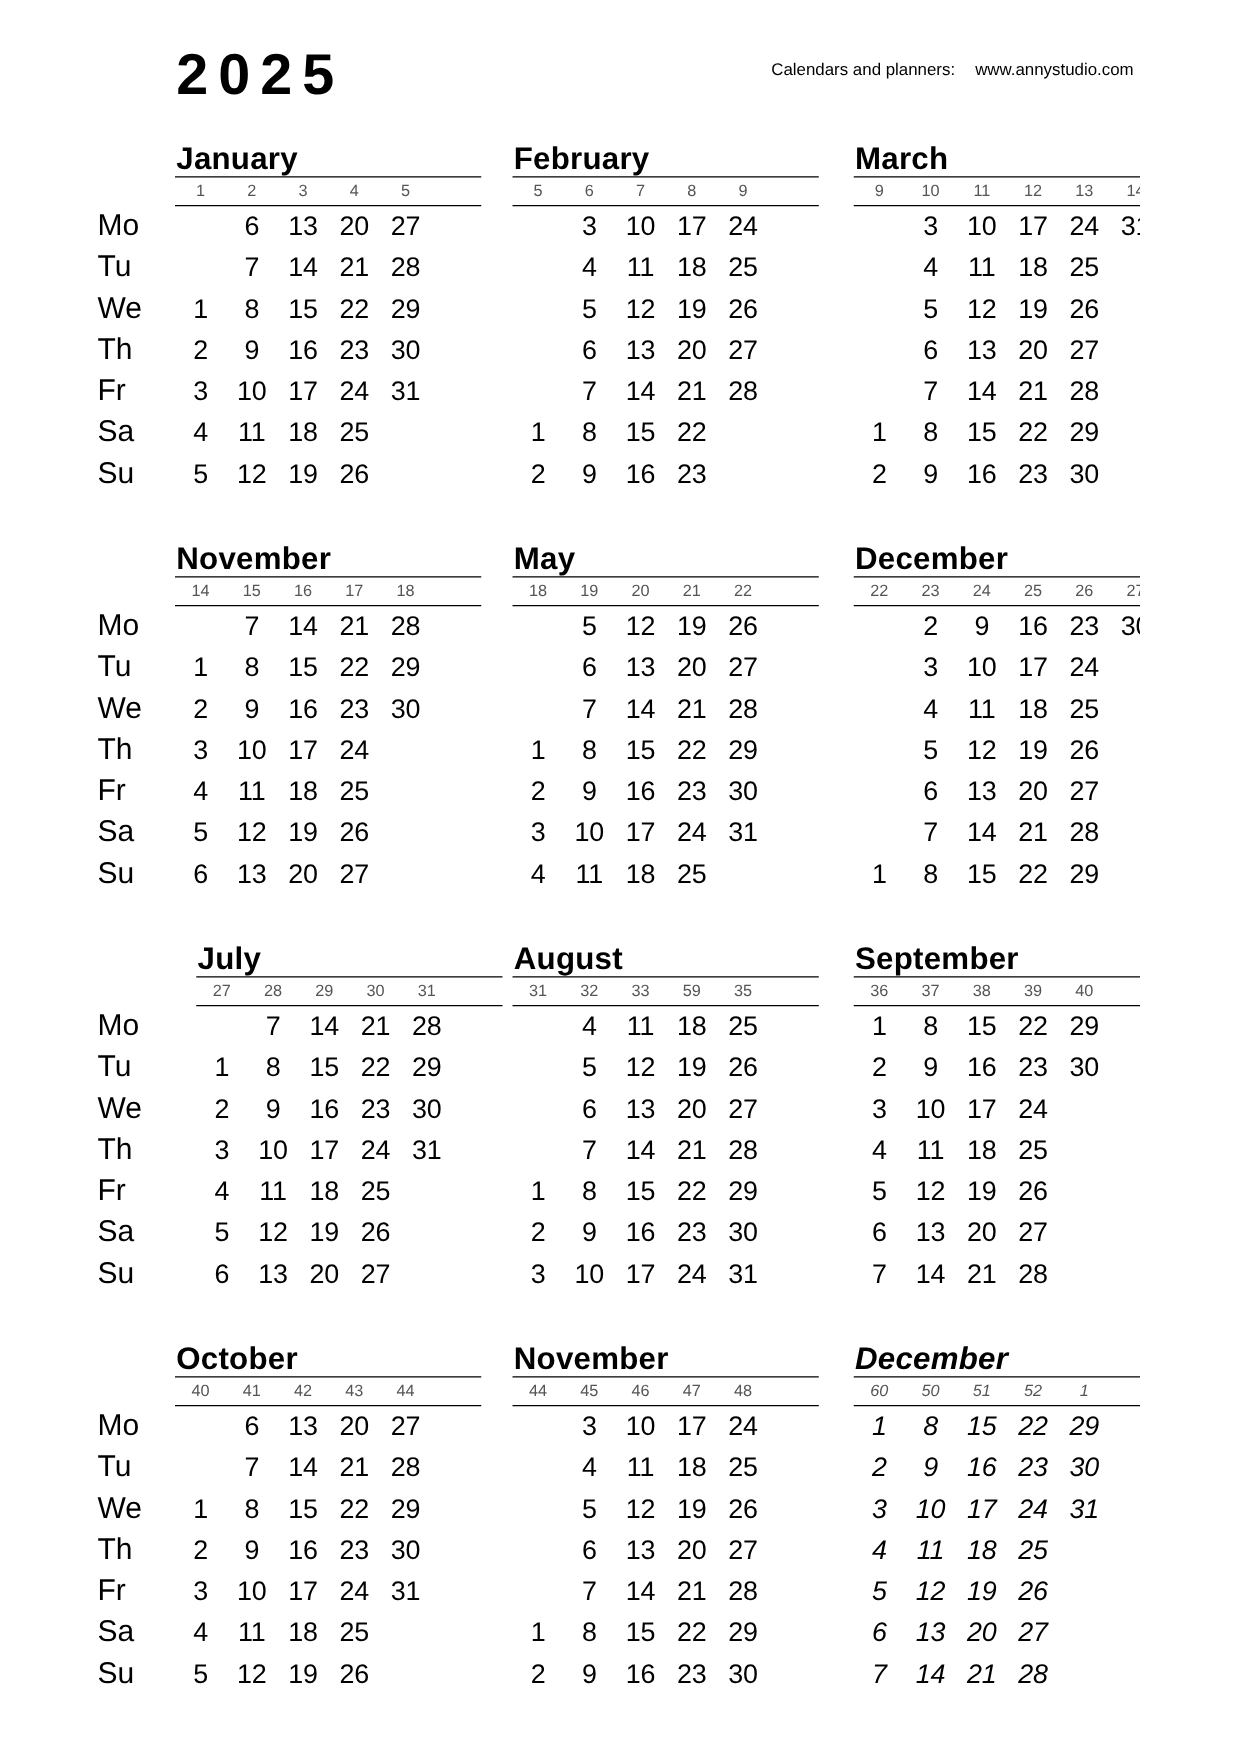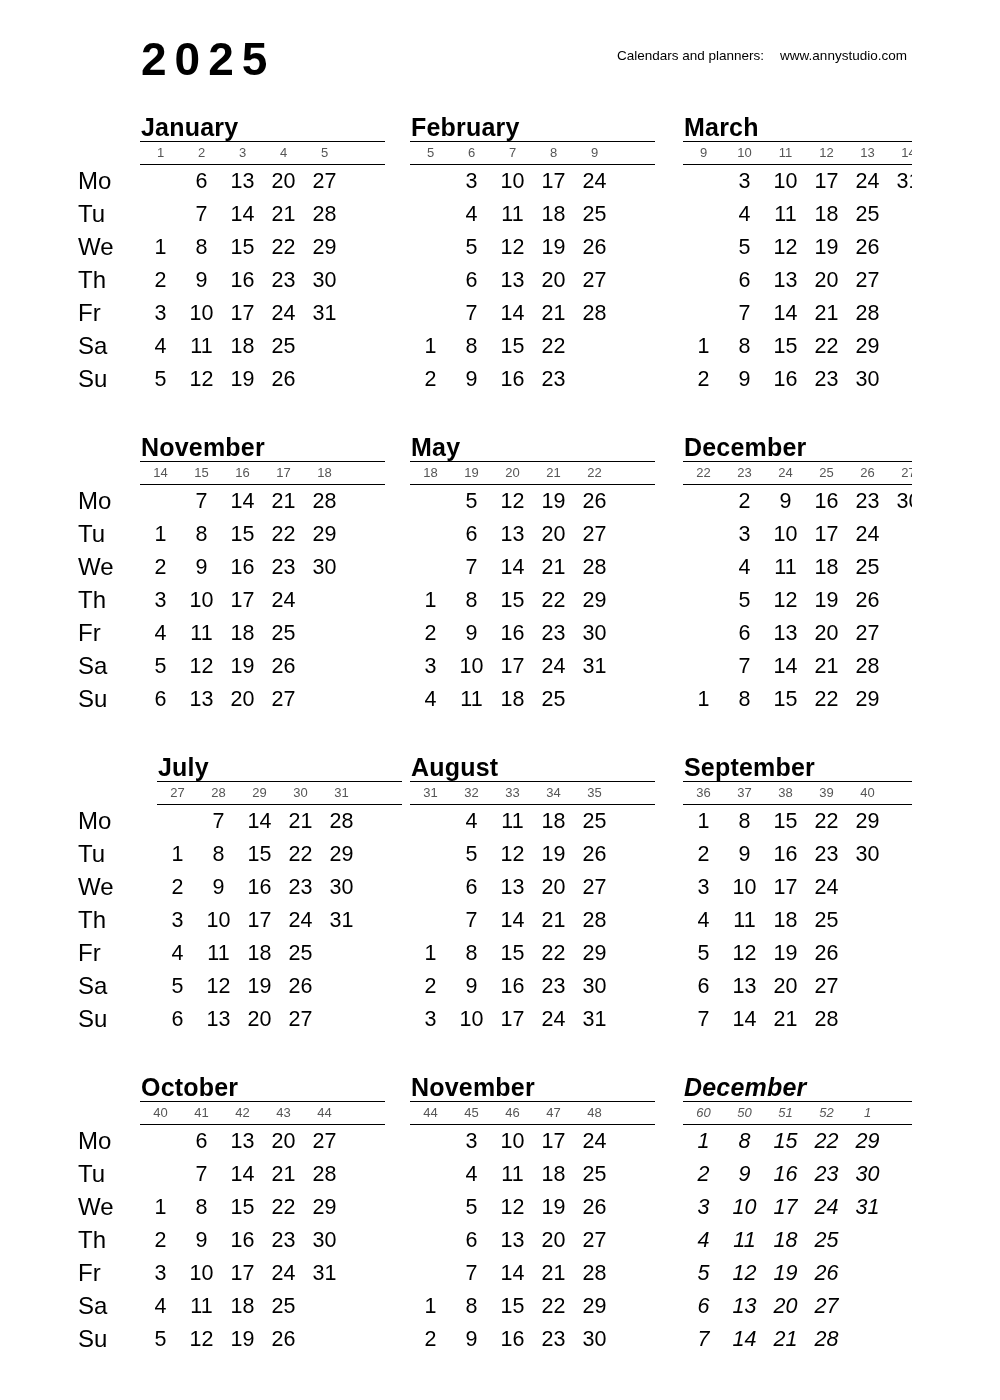--- a/index.html
+++ b/index.html
@@ -546,21 +546,21 @@
             </div>
           </div>
         </div>
         <div class="month" style="left: 410px;">
           <div class="month-title">August</div>
           <div class="rule rule-top"></div>
           <div class="week-row">
             <div class="week-cell">31</div>
             <div class="week-cell">32</div>
             <div class="week-cell">33</div>
-            <div class="week-cell">34</div>
+            <div class="week-cell">59</div>
             <div class="week-cell">35</div>
           </div>
           <div class="rule rule-bottom"></div>
           <div class="day-grid">
             <div class="day-row">
               <div class="day-cell"></div>
               <div class="day-cell">4</div>
               <div class="day-cell">11</div>
               <div class="day-cell">18</div>
               <div class="day-cell">25</div>

